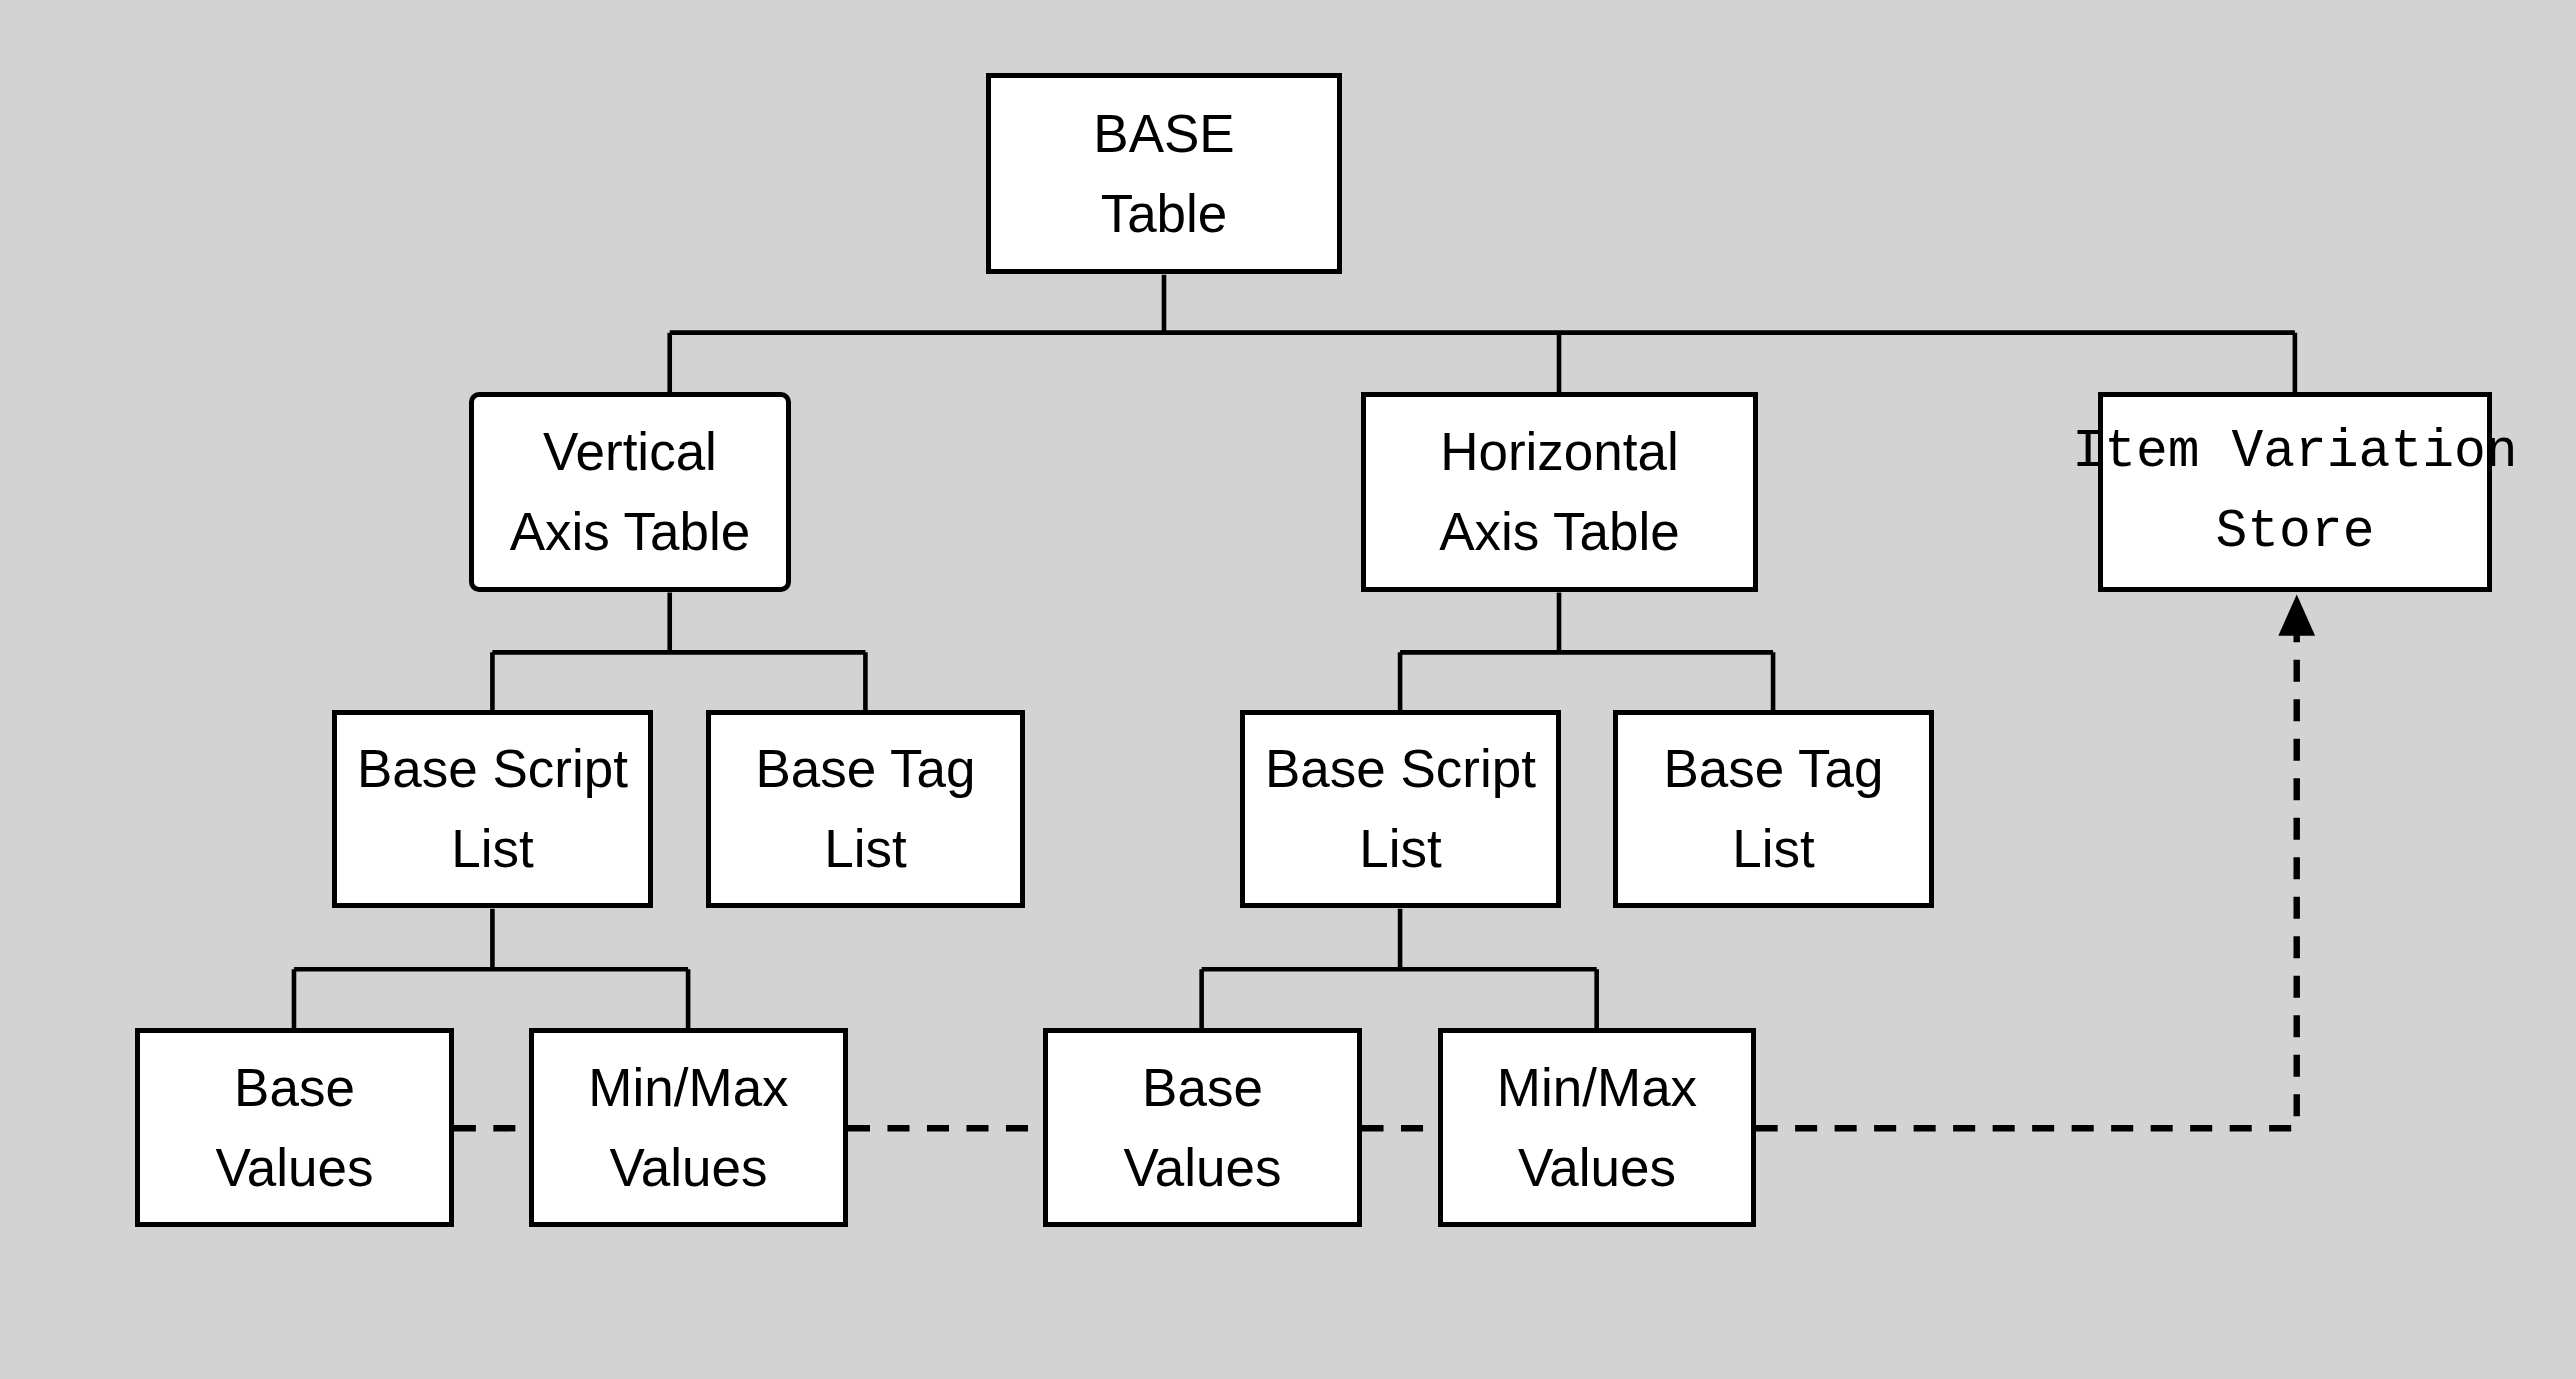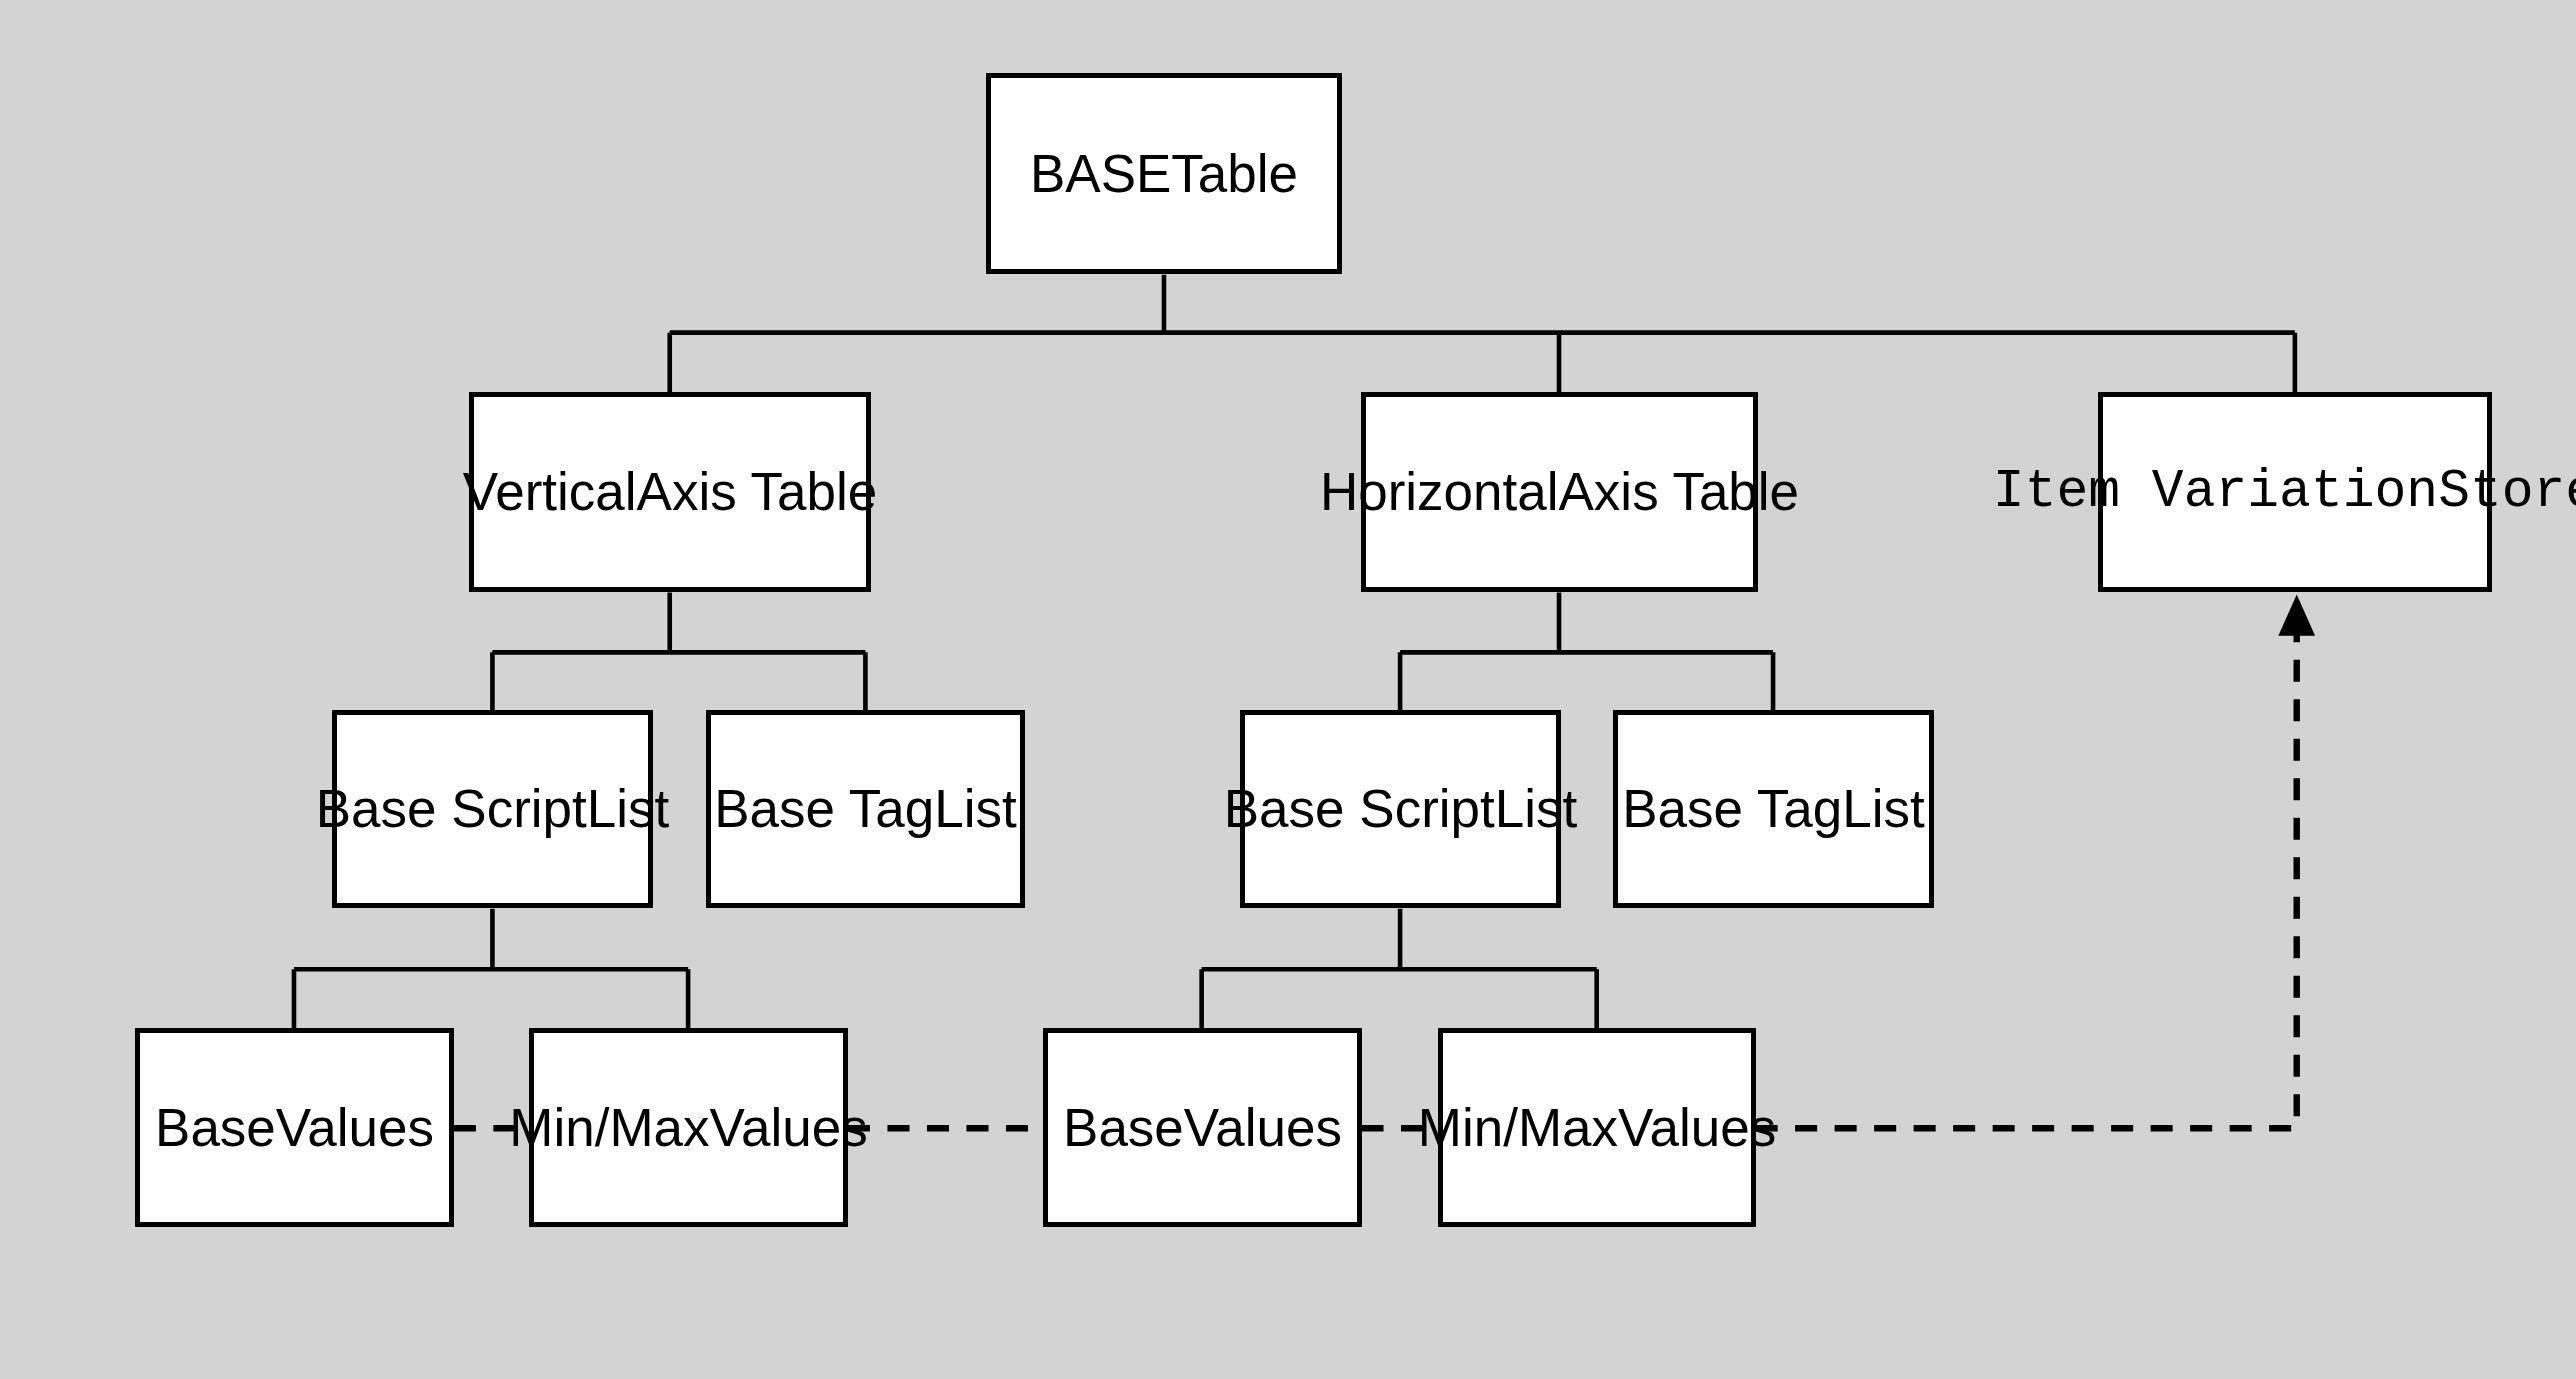--- a/index.html
+++ b/index.html
@@ -37,31 +37,31 @@
   .arrowhead {
     fill: #000;
     stroke: none;
   }
   .node {
     position: absolute;
     box-sizing: border-box;
     background: #ffffff;
     border: 5.5px solid #000;
     display: flex;
-    flex-direction: row;
+    flex-direction: column;
     align-items: center;
     justify-content: center;
     text-align: center;
     font-size: 53px;
     line-height: 80px;
     white-space: nowrap;
   }
   
   .n-base-header       { left: 986px; top:   73px; width: 356px; height: 201px; }
-  .n-vertical-axis     { left:  469px; top:  392px; width: 402px; height: 200px; }
+  .n-vertical-axis     { left:  469px; top:  392px; width: 322px; height: 200px; border-radius: 10px; }
   .n-horizontal-axis   { left: 1361px; top:  392px; width: 397px; height: 200px; text-align: center; }
   .n-item-variation    { left: 2098px; top:  392px; width: 394px; height: 200px; font-family: Liberation Mono, monospace; }
   .n-base-script-v     { left:  332px; top:  710px; width: 321px; height: 198px; }
   .n-base-tag-v        { left:  706px; top:  710px; width: 319px; height: 198px; }
   .n-base-script-h     { left: 1240px; top:  710px; width: 321px; height: 198px; }
   .n-base-tag-h        { left: 1613px; top:  710px; width: 321px; height: 198px; }
   .n-base-values-v     { left:  135px; top: 1028px; width: 319px; height: 199px; }
   .n-min-max-values-v  { left:  529px; top: 1028px; width: 319px; height: 199px; }
   .n-base-values-h     { left: 1043px; top: 1028px; width: 319px; height: 199px; }
   .n-min-max-values-h  { left: 1438px; top: 1028px; width: 318px; height: 199px; }

